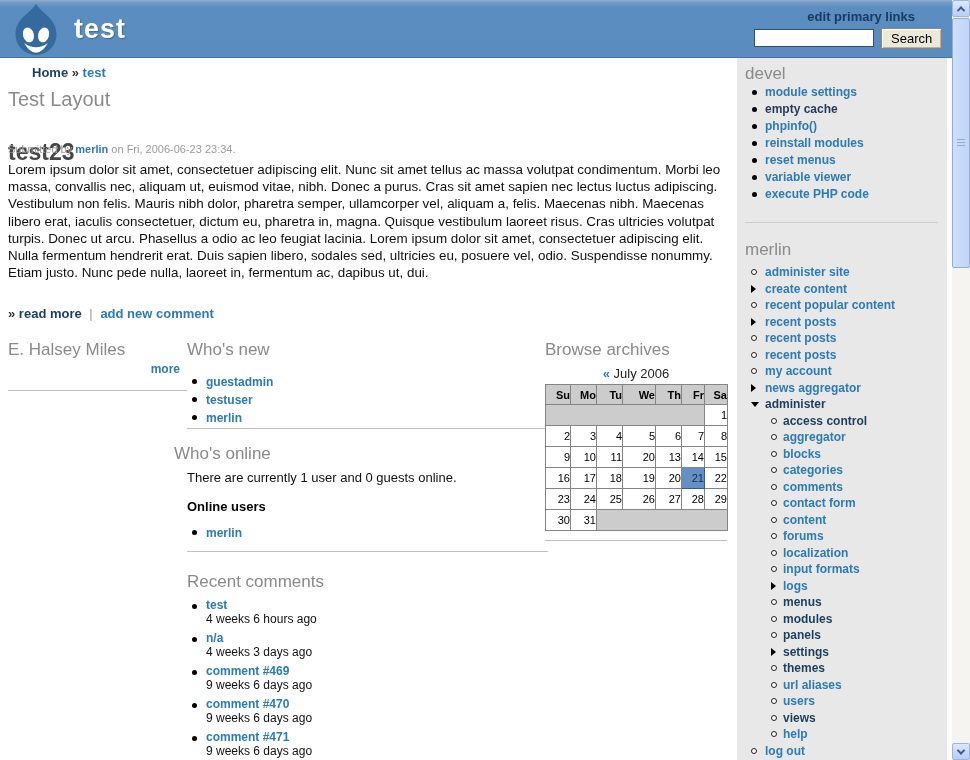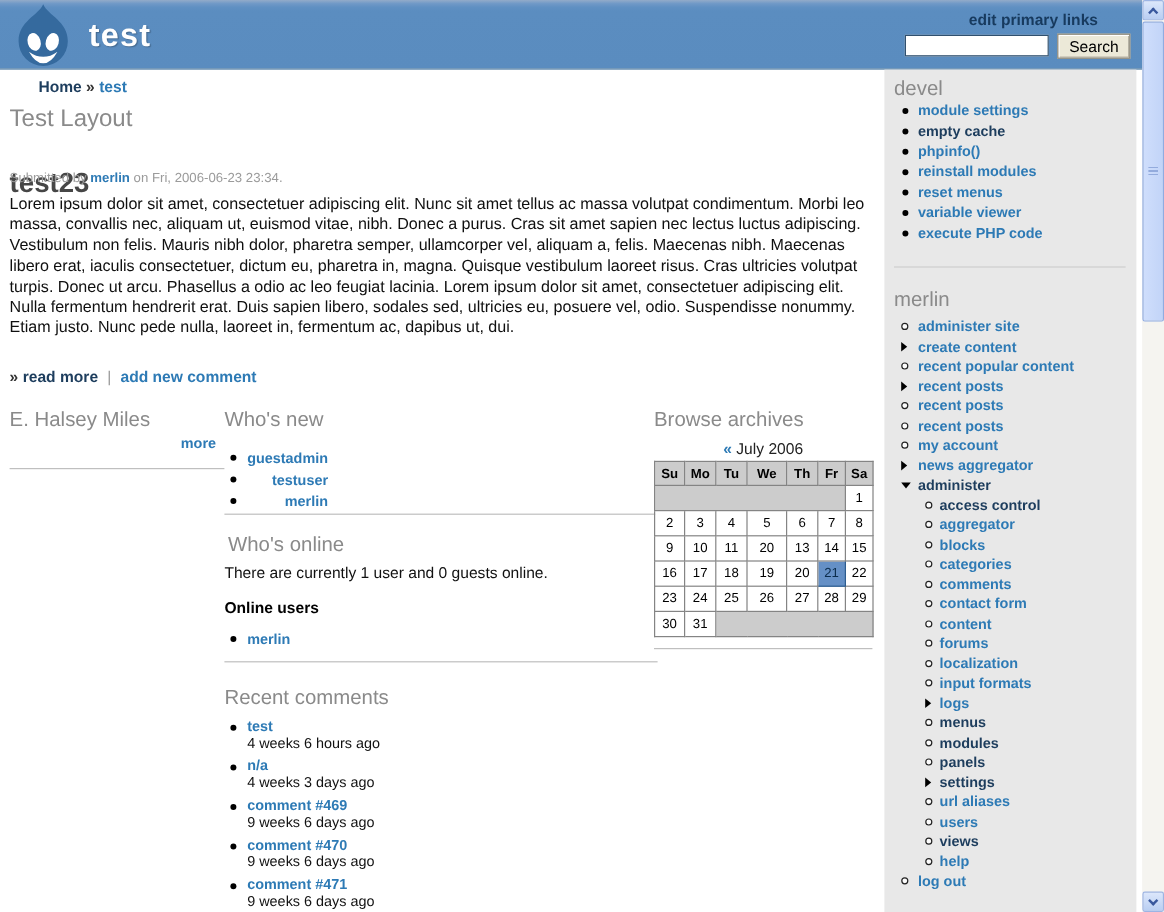--- a/index.html
+++ b/index.html
@@ -70,37 +70,37 @@
   .node-links { position:absolute; left:8px; top:306px; font-size:13px; font-weight:bold; color:#333; }
   .node-links .sep { color:#999; font-weight:normal; padding:0 4px; }
 
   .block-title { font-size:17px; color:#8a8a8a; }
   .rule { position:absolute; height:1px; background:#bfbfbf; }
 
   
   .abs { position:absolute; }
   .more-link { position:absolute; left:8px; top:362px; width:172px; text-align:right; font-size:12px; }
 
-  ul.blist { list-style:none;text-align:right; }
+  ul.blist { list-style:none; }
   ul.blist li { position:relative; padding-left:19px; line-height:18px; font-size:12px; }
   .disc { position:absolute; left:5px; top:6px; width:5px; height:5px; background:#000; border-radius:50%; }
 
   .online-sub { font-size:13px; font-weight:bold; color:#000; }
   .status-text { font-size:13px; color:#111; }
 
   ul.comments { list-style:none; }
   ul.comments li { position:relative; padding-left:19px; margin-bottom:5px; font-size:12px; }
   ul.comments .ago { color:#111; line-height:14px; }
   ul.comments a { line-height:14px; display:inline-block; }
 
   
   .cal-caption { position:absolute; left:545px; top:366px; width:182px; text-align:center; font-size:13px; color:#222; }
   .cal-caption a { font-weight:bold; }
   table.cal { position:absolute; left:545px; top:384px; border-collapse:collapse; }
-  table.cal th, table.cal td { border:1px solid #848484; font-size:11px; text-align:center; }
+  table.cal th, table.cal td { border:1px solid #848484; font-size:11px; text-align:right; }
   table.cal th { background:#ccc; font-weight:bold; height:20px; color:#000; }
   table.cal td { background:#fff; height:21px; color:#000; }
   table.cal td.empty { background:#ccc; }
   table.cal td.selected { background:#6590c6; border:1px solid #2d5c8e; color:#0c2d4d; }
 
   
   .sidebar { position:absolute; left:737px; top:58px; width:210px; height:702px; background:#e8e8e8; }
   .sidebar .block-title { position:absolute; left:8px; }
   ul.devel { position:absolute; left:8px; top:26px; list-style:none; width:195px; }
   ul.devel li { position:relative; padding-left:20px; line-height:17px; font-size:12px; }
@@ -161,21 +161,21 @@
   <div class="rule" style="left:8px; top:390px; width:179px;"></div>
 
   <div class="abs block-title" style="left:187px; top:340px;">Who's new</div>
   <ul class="blist abs" style="left:187px; top:373px;" id="whos-new-list">
       <li><span class="disc"></span><a class="lnk">guestadmin</a></li>
       <li><span class="disc"></span><a class="lnk">testuser</a></li>
       <li><span class="disc"></span><a class="lnk">merlin</a></li>
     </ul>
   <div class="rule" style="left:187px; top:428px; width:361px;"></div>
 
-  <div class="abs block-title" style="left:190px; top:444px;">Who's online</div>
+  <div class="abs block-title" style="left:174px; top:444px;">Who's online</div>
   <div class="abs status-text" style="left:187px; top:470px;">There are currently 1 user and 0 guests online.</div>
   <div class="abs online-sub" style="left:187px; top:499px;">Online users</div>
   <ul class="blist abs" style="left:187px; top:524px;" id="online-list">
       <li><span class="disc"></span><a class="lnk">merlin</a></li>
     </ul>
   <div class="rule" style="left:187px; top:551px; width:361px;"></div>
 
   <div class="abs block-title" style="left:187px; top:572px;">Recent comments</div>
   <ul class="comments abs" style="left:187px; top:598px;" id="comments-list">
       <li><span class="disc"></span><a class="lnk">test</a><div class="ago">4 weeks 6 hours ago</div></li>
@@ -292,20 +292,21 @@
         <li class="i1"><span class="marker m-leaf"></span><a class="lnk">contact form</a></li>
         <li class="i1"><span class="marker m-leaf"></span><a class="lnk">content</a></li>
         <li class="i1"><span class="marker m-leaf"></span><a class="lnk">forums</a></li>
         <li class="i1"><span class="marker m-leaf"></span><a class="lnk">localization</a></li>
         <li class="i1"><span class="marker m-leaf"></span><a class="lnk">input formats</a></li>
         <li class="i1"><span class="marker m-collapsed"></span><a class="lnk">logs</a></li>
         <li class="i1"><span class="marker m-leaf"></span><a class="lnk visited">menus</a></li>
         <li class="i1"><span class="marker m-leaf"></span><a class="lnk visited">modules</a></li>
         <li class="i1"><span class="marker m-leaf"></span><a class="lnk visited">panels</a></li>
         <li class="i1"><span class="marker m-collapsed"></span><a class="lnk visited">settings</a></li>
+        <li class="i1"><span class="marker m-leaf"></span><a class="lnk visited">themes</a></li>
         <li class="i1"><span class="marker m-leaf"></span><a class="lnk">url aliases</a></li>
         <li class="i1"><span class="marker m-leaf"></span><a class="lnk">users</a></li>
         <li class="i1"><span class="marker m-leaf"></span><a class="lnk visited">views</a></li>
         <li class="i1"><span class="marker m-leaf"></span><a class="lnk">help</a></li>
         <li class="i0"><span class="marker m-leaf"></span><a class="lnk">log out</a></li>
       </ul>
   </div>
 
   <div class="scrollbar">
     <div class="sb-btn sb-up">

